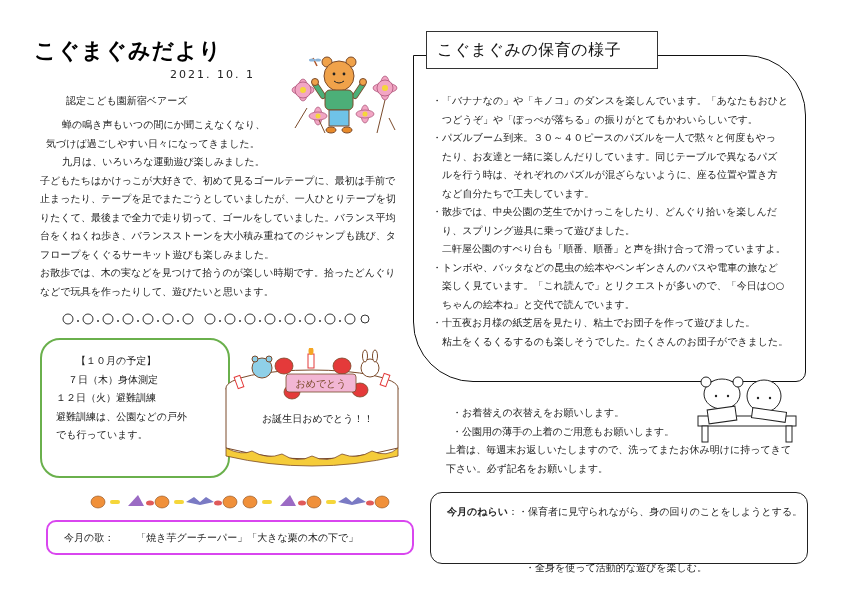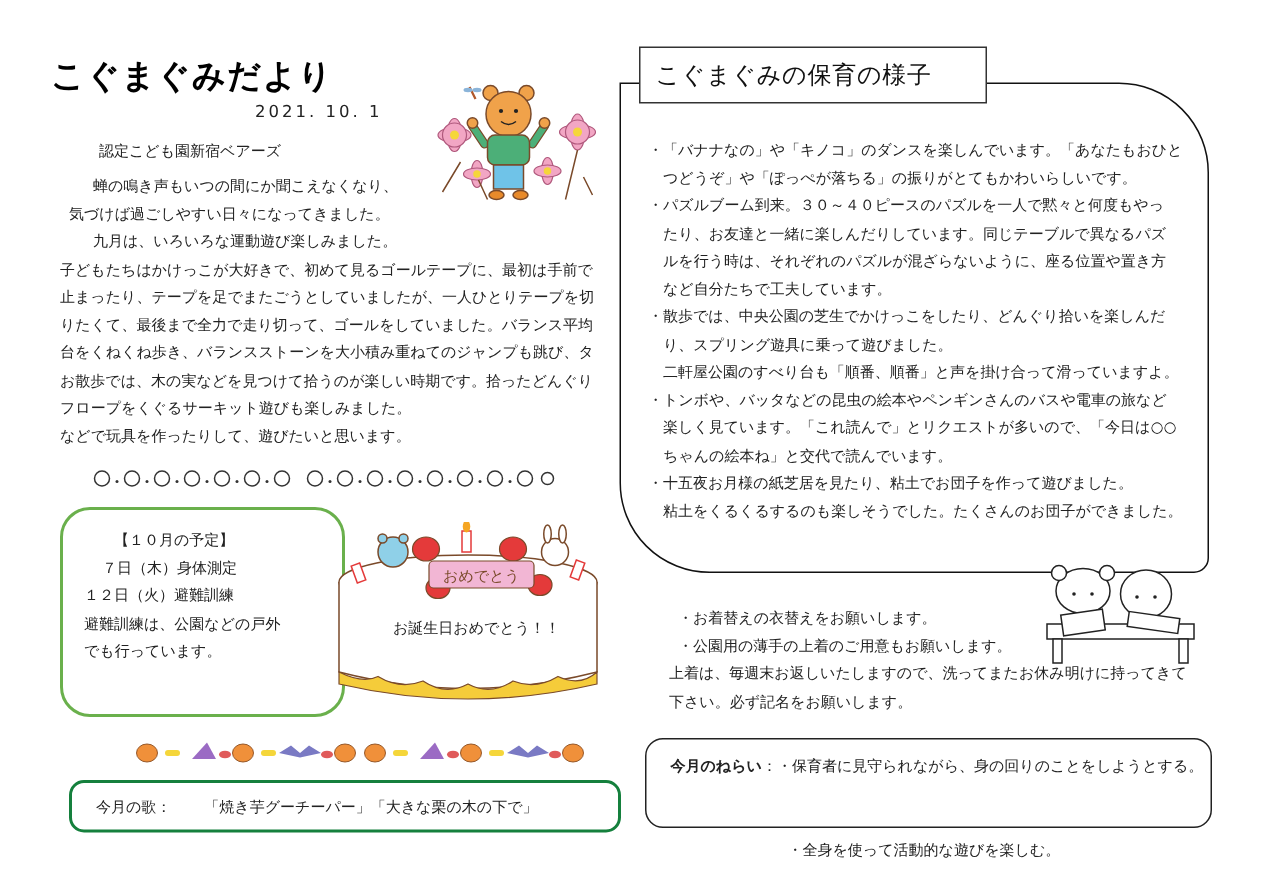--- a/index.html
+++ b/index.html
@@ -11,30 +11,30 @@
   .school { left: 66px; top: 94px; font-size: 10px; color: #222; }
   .txt { font-size: 10px; line-height: 18.5px; color: #222; white-space: nowrap; }
   .intro { left: 40px; top: 116px; }
   .intro .ind1 { padding-left: 22px; }
   .intro .ind0 { padding-left: 0; }
   .schedule-box { left: 40px; top: 338px; width: 190px; height: 140px; border: 2px solid #6ab04c; border-radius: 20px; padding: 12px 8px 0 14px; }
   .schedule-box .h { padding-left: 20px; }
   .schedule-box .i1 { padding-left: 12px; }
   .cake { left: 222px; top: 348px; width: 180px; height: 120px; }
   .cake-msg { left: 262px; top: 412px; font-size: 10px; color: #222; }
-  .song-box { left: 46px; top: 520px; width: 368px; height: 35px; border: 2px solid #15803d; border-radius: 10px; padding: 9px 0 0 16px; font-size: 10px; white-space: nowrap; }
+  .song-box { left: 46px; top: 520px; width: 368px; height: 35px; border: 2px solid #d946ef; border-radius: 10px; padding: 9px 0 0 16px; font-size: 10px; white-space: nowrap; }
   .song-box span.gap { display: inline-block; width: 22px; }
   .bear { left: 285px; top: 48px; width: 130px; height: 95px; }
   .right-box { left: 413px; top: 55px; width: 393px; height: 327px; border: 1.5px solid #111; border-radius: 0 60px 10px 60px; }
   .right-title { left: 426px; top: 31px; width: 232px; height: 38px; border: 1px solid #333; background: #fff; font-size: 16px; font-weight: normal; padding: 8px 0 0 10px; color: #111; letter-spacing: 0.5px; }
   .right-text { left: 432px; top: 92px; }
   .right-text .c { padding-left: 10px; }
   .kids { left: 690px; top: 376px; width: 112px; height: 70px; }
   .notice { left: 446px; top: 404px; }
-  .aims-box { left: 430px; top: 492px; width: 378px; height: 60px; border: 1.5px solid #222; border-radius: 12px; padding: 10px 0 0 16px; }
+  .aims-box { left: 430px; top: 492px; width: 378px; height: 72px; border: 1.5px solid #222; border-radius: 12px; padding: 10px 0 0 16px; }
   .aims-label { font-weight: bold; }
   .aims-box .i { padding-left: 78px; margin-top: 37px; }
 </style>
 </head>
 <body>
 
 <div class="abs title-main">こぐまぐみだより</div>
 <div class="abs date">2021. 10. 1</div>
 <div class="abs school">認定こども園新宿ベアーズ</div>
 
@@ -94,22 +94,22 @@
 </svg>
 
 <div class="abs intro txt">
   <div class="ind1">蝉の鳴き声もいつの間にか聞こえなくなり、</div>
   <div class="ind0" style="padding-left:6px">気づけば過ごしやすい日々になってきました。</div>
   <div class="ind1">九月は、いろいろな運動遊び楽しみました。</div>
   <div class="ind0">子どもたちはかけっこが大好きで、初めて見るゴールテープに、最初は手前で</div>
   <div class="ind0">止まったり、テープを足でまたごうとしていましたが、一人ひとりテープを切</div>
   <div class="ind0">りたくて、最後まで全力で走り切って、ゴールをしていました。バランス平均</div>
   <div class="ind0">台をくねくね歩き、バランスストーンを大小積み重ねてのジャンプも跳び、タ</div>
+  <div class="ind0">フロープをくぐるサーキット遊びも楽しみました。</div>
   <div class="ind0">お散歩では、木の実などを見つけて拾うのが楽しい時期です。拾ったどんぐり</div>
-  <div class="ind0">フロープをくぐるサーキット遊びも楽しみました。</div>
   <div class="ind0">などで玩具を作ったりして、遊びたいと思います。</div>
 </div>
 
 <svg class="abs" style="left:60px;top:310px;width:310px;height:16px" viewBox="0 0 310 16">
   <g fill="none" stroke="#333" stroke-width="1">
     <circle cx="8" cy="9" r="5"></circle>
       <circle cx="28" cy="9" r="5"></circle>
       <circle cx="48" cy="9" r="5"></circle>
       <circle cx="68" cy="9" r="5"></circle>
       <circle cx="88" cy="9" r="5"></circle>

